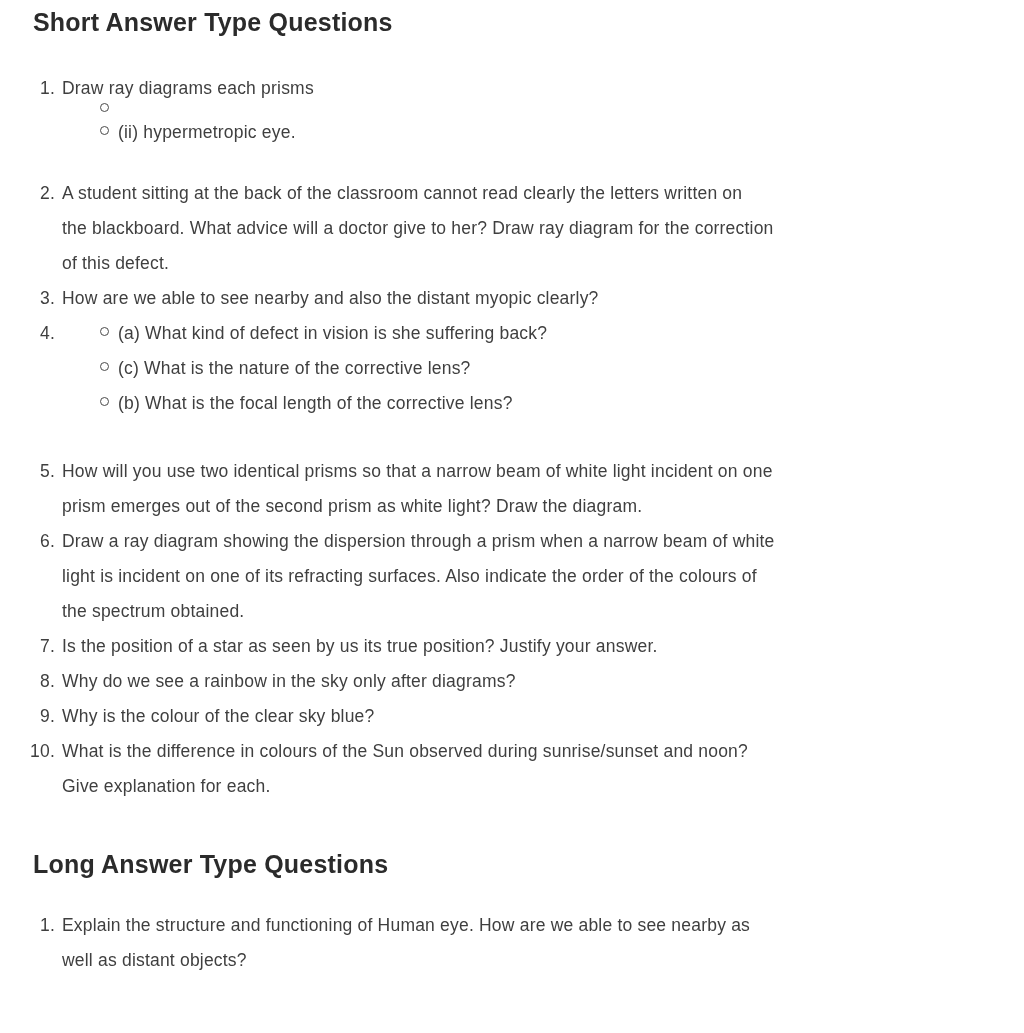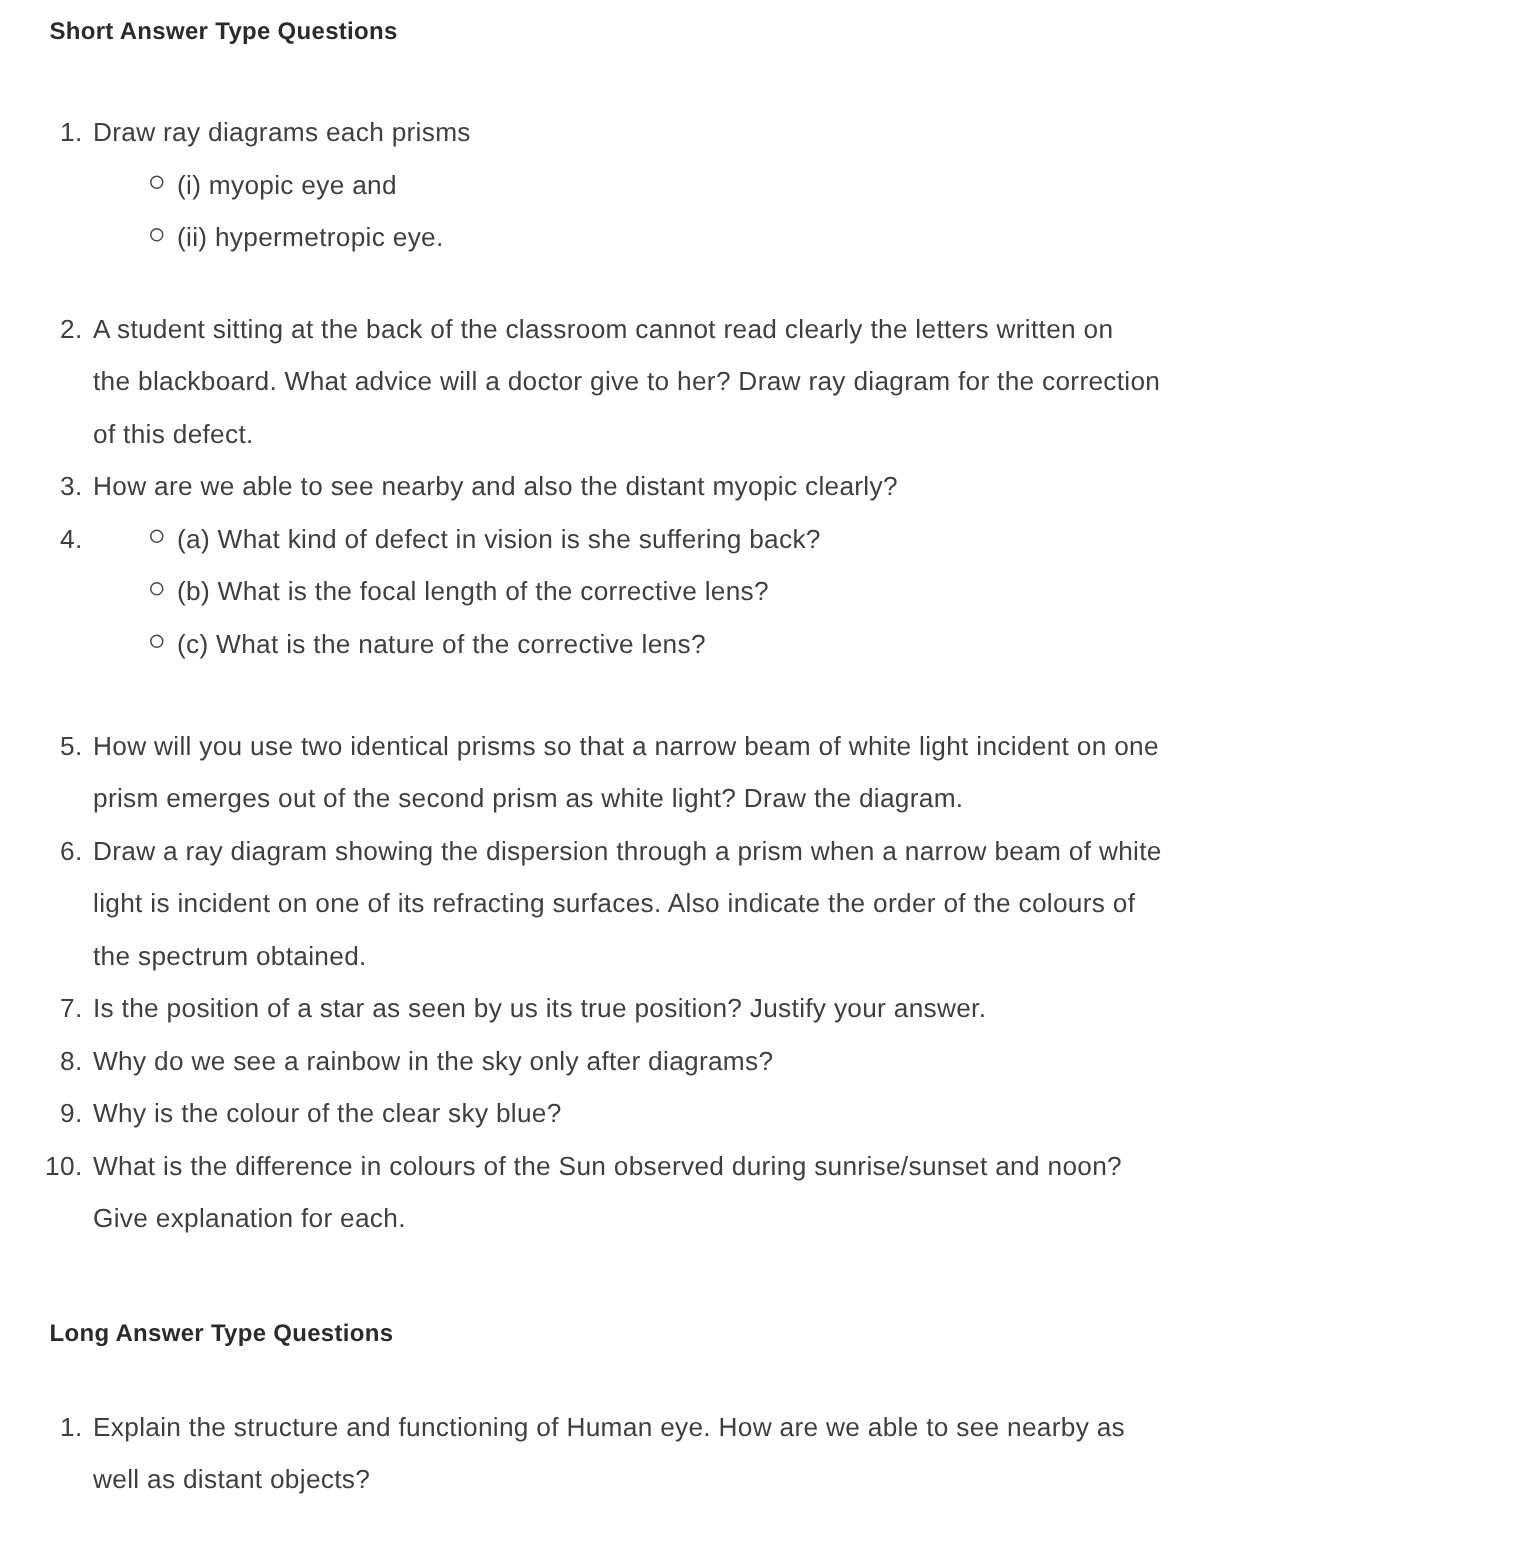--- a/index.html
+++ b/index.html
@@ -11,21 +11,21 @@
   body {
     width: 1024px;
     height: 1033px;
     overflow: hidden;
   }
   .page {
     padding: 6px 20px 0 28px;
     color: #3f3f3f;
   }
   h1.section-title {
-    font-size: 16px;
+    font-size: 25px;
     line-height: 32px;
     font-weight: 700;
     color: #2b2b2b;
     letter-spacing: 0.2px;
     margin: 0 0 33px 5px;
   }
   h1.section-title.long {
     margin-top: 44px;
     margin-bottom: 28px;
   }
@@ -80,21 +80,20 @@
 
   <ol class="questions">
 
     <li class="q">
       <span class="num">1.</span>
       <div>
         <span class="qtext">Draw ray diagrams each prisms</span>
         <ul class="subs">
           <li class="sub">
             <span class="bullet"></span>
-            <span class="qtext">(i) myopic eye and</span>
           </li>
           <li class="sub">
             <span class="bullet"></span>
             <span class="qtext">(ii) hypermetropic eye.</span>
           </li>
         </ul>
       </div>
     </li>
 
     <li class="q" style="margin-top:26px;">
@@ -116,25 +115,25 @@
     <li class="q gap-md">
       <span class="num">4.</span>
       <div>
         <ul class="subs">
           <li class="sub">
             <span class="bullet"></span>
             <span class="qtext">(a) What kind of defect in vision is she suffering back?</span>
           </li>
           <li class="sub">
             <span class="bullet"></span>
-            <span class="qtext">(b) What is the focal length of the corrective lens?</span>
+            <span class="qtext">(c) What is the nature of the corrective lens?</span>
           </li>
           <li class="sub">
             <span class="bullet"></span>
-            <span class="qtext">(c) What is the nature of the corrective lens?</span>
+            <span class="qtext">(b) What is the focal length of the corrective lens?</span>
           </li>
         </ul>
       </div>
     </li>
 
     <li class="q">
       <span class="num">5.</span>
       <div>
         <span class="qtext">How will you use two identical prisms so that a narrow beam of white light incident on one
 prism emerges out of the second prism as white light? Draw the diagram.</span>

